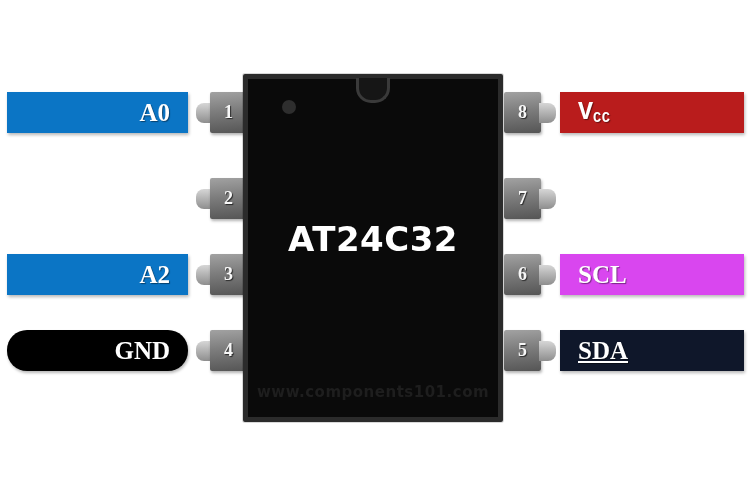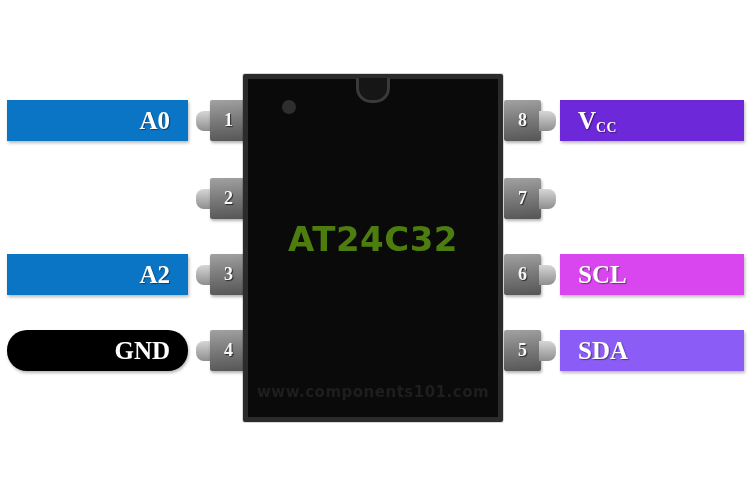--- a/index.html
+++ b/index.html
@@ -17,31 +17,31 @@
     position:absolute;left:108px;top:-1px;width:28px;height:22px;
     background:#161616;border:3px solid #3a3a3a;border-top:none;
     border-radius:0 0 15px 15px;
   }
   .dot{
     position:absolute;left:34px;top:21px;width:14px;height:14px;border-radius:50%;
     background:#2e2e2e;
   }
   .chip-name{
     position:absolute;left:0;right:0;top:140px;text-align:center;
-    color:#4d7c0f;font-family:"DejaVu Sans", sans-serif;font-weight:bold;font-size:34px;
+    color:#ffffff;font-family:"DejaVu Sans", sans-serif;font-weight:bold;font-size:34px;
     letter-spacing:0.5px;
   }
   .watermark{
     position:absolute;left:0;right:0;bottom:16px;text-align:center;
     color:#1e1e1e;font-weight:bold;font-size:15px;letter-spacing:0.5px;
     font-family:"DejaVu Sans", sans-serif;
   }
   
   .row{position:absolute;left:0;width:750px;height:41px;}
-  .r1{top:100px}.r2{top:178px}.r3{top:254px}.r4{top:330px}
+  .r1{top:92px}.r2{top:178px}.r3{top:254px}.r4{top:330px}
   .bar{
     position:absolute;top:0;height:41px;line-height:41px;color:#ffffff;
     font-family:"Liberation Serif","DejaVu Serif",serif;font-weight:bold;font-size:25px;
     box-sizing:border-box;box-shadow:1px 2px 3px rgba(0,0,0,0.28);
     text-shadow:1px 1px 1px rgba(0,0,0,0.45);
   }
   .bar-l{left:7px;width:181px;text-align:right;padding-right:18px;}
   .bar-r{left:560px;width:184px;text-align:left;padding-left:18px;}
   .bar sub{font-size:0.55em;vertical-align:baseline;position:relative;top:0.25em;letter-spacing:0.5px;}
   .pad{
@@ -66,21 +66,21 @@
 
 <div class="stage">
 
   <div class="row r1">
     <div class="bar bar-l" style="background-color: rgb(11, 117, 197);"><span>A0</span></div>
     <div class="stub stub-l"></div>
     <div class="pad pad-l">1</div>
 
     <div class="pad pad-r">8</div>
     <div class="stub stub-r"></div>
-    <div class="bar bar-r" style="background-color: #6d28d9;"><span>V</span><sub>CC</sub></div>
+    <div class="bar bar-r" style="background-color: #b91c1c; font-family: Liberation Mono, monospace;"><span>V</span><sub>CC</sub></div>
   </div>
 
   <div class="row r2">
     <div class="stub stub-l"></div>
     <div class="pad pad-l">2</div>
 
     <div class="pad pad-r">7</div>
     <div class="stub stub-r"></div>
   </div>
 
@@ -94,21 +94,21 @@
     <div class="bar bar-r" style="background-color: #d946ef;"><span>SCL</span><sub></sub></div>
   </div>
 
   <div class="row r4">
     <div class="bar bar-l" style="background-color: rgb(0, 0, 0); border-radius: 20px;"><span>GND</span></div>
     <div class="stub stub-l"></div>
     <div class="pad pad-l">4</div>
 
     <div class="pad pad-r">5</div>
     <div class="stub stub-r"></div>
-    <div class="bar bar-r" style="background-color: #8b5cf6;"><span>SDA</span><sub></sub></div>
+    <div class="bar bar-r" style="background-color: #0f172a; text-decoration: underline;"><span>SDA</span><sub></sub></div>
   </div>
 
   <div class="chip">
     <div class="notch"></div>
     <div class="dot"></div>
     <div class="chip-name">AT24C32</div>
     <div class="watermark">www.components101.com</div>
   </div>
 
 </div>

